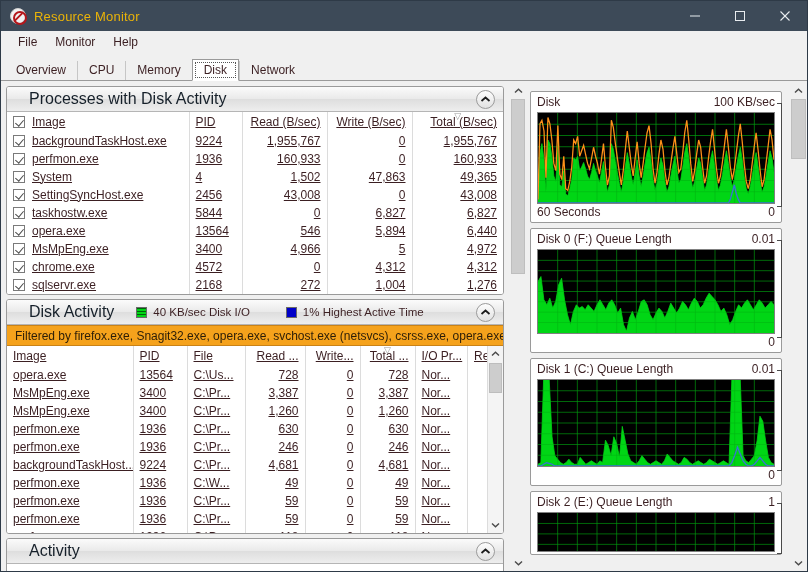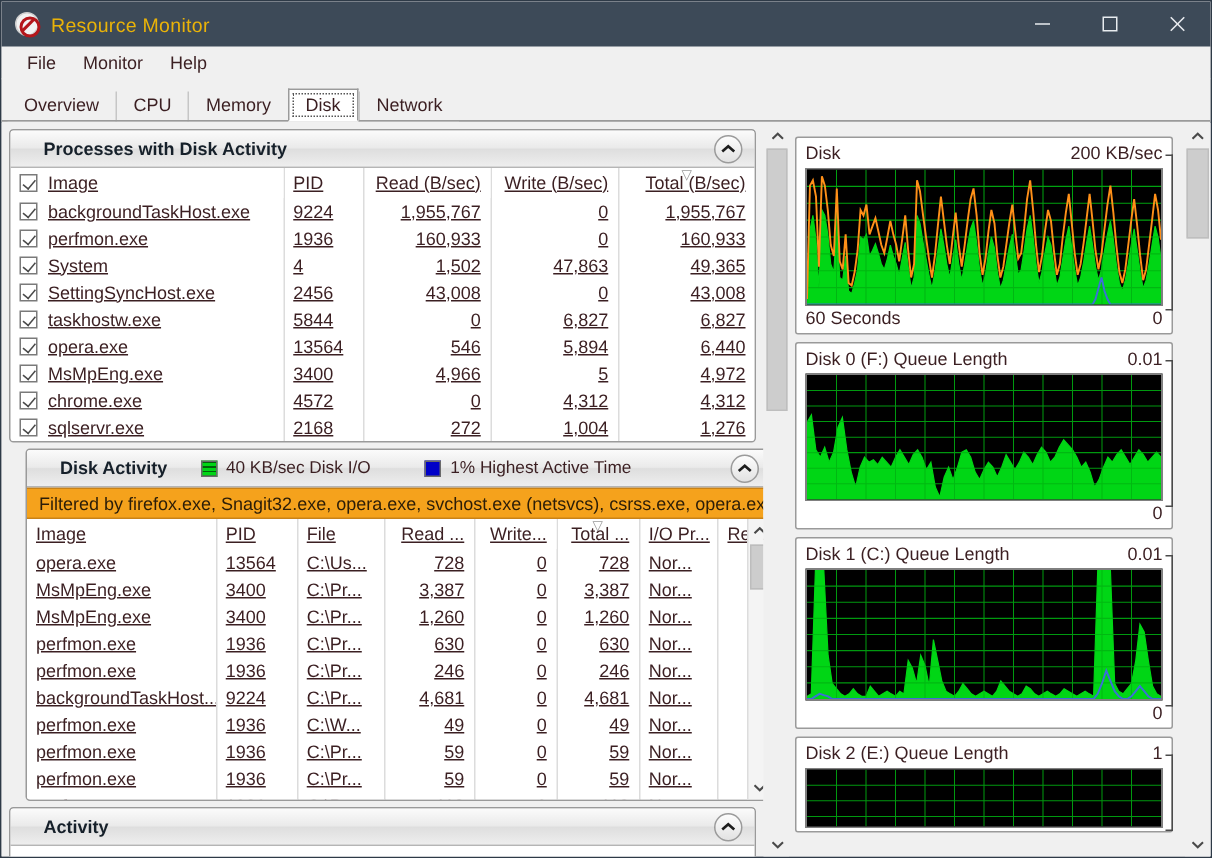--- a/index.html
+++ b/index.html
@@ -166,22 +166,22 @@
   .panel-header {
     height: 25px;
     background: linear-gradient(to bottom, #fbfbfb 0%, #eaeaea 48%, #dedede 52%, #eeeeee 100%);
     border-bottom: 1px solid #b5b5b5;
     display: flex;
     align-items: center;
     position: relative;
     padding-left: 10px;
   }
   .panel-title {
-    font-size: 12px;
-    font-weight: bold;
+    font-size: 16px;
+    font-weight: normal;
     color: #16202a;
     padding-left: 12px;
   }
   .legend {
     display: flex;
     align-items: center;
     margin-left: 22px;
     font-size: 11.5px;
     color: #3b1f22;
   }
@@ -544,21 +544,21 @@
                 <td><span class="cbox"></span><span>sqlservr.exe</span></td>
                 <td>2168</td>
                 <td class="num">272</td>
                 <td class="num">1,004</td>
                 <td class="num">1,276</td>
               </tr>
           </tbody>
         </table>
       </div>
 
-      <div class="panel" style="margin-top:-1px;margin-left:11px;">
+      <div class="panel" style="margin-top:-1px;">
         <div class="panel-header">
           <span class="panel-title">Disk Activity</span>
           <span class="legend">
             <span class="sw sw-green"></span>
             <span>40 KB/sec Disk I/O</span>
           </span>
           <span class="legend" style="margin-left:36px;">
             <span class="sw sw-blue"></span>
             <span>1% Highest Active Time</span>
           </span>
@@ -745,21 +745,21 @@
           </svg>
       </div>
     </div>
 
     <div id="rightpane">
 
 
       <div class="graphbox">
         <div class="graph-caption">
           <span>Disk</span>
-          <span>200 KB/sec</span>
+          <span>100 KB/sec</span>
         </div>
         <div class="plot" style="height:92px;">
           <svg viewBox="0 0 240 92" preserveAspectRatio="none">
             <rect x="0" y="0" width="240" height="92" fill="#000"></rect>
             <g id="g-disk">
                 <path d="M0,92 L0.0,90.2 L2.0,41.4 L4.0,31.3 L6.1,47.8 L8.1,81.0 L10.1,27.6 L12.1,31.3 L14.1,44.2 L16.1,64.4 L18.2,69.9 L20.2,35.0 L22.2,73.6 L24.2,75.4 L26.2,58.9 L28.2,82.8 L30.3,84.6 L32.3,77.3 L34.3,68.1 L36.3,46.0 L38.3,47.8 L40.3,44.2 L42.4,58.9 L44.4,55.2 L46.4,50.6 L48.4,57.0 L50.4,64.4 L52.4,68.1 L54.5,60.7 L56.5,51.5 L58.5,58.9 L60.5,64.4 L62.5,71.8 L64.5,60.7 L66.6,49.7 L68.6,66.2 L70.6,81.0 L72.6,73.6 L74.6,31.3 L76.6,36.8 L78.7,49.7 L80.7,60.7 L82.7,71.8 L84.7,81.0 L86.7,69.9 L88.7,55.2 L90.8,40.5 L92.8,51.5 L94.8,64.4 L96.8,73.6 L98.8,60.7 L100.8,47.8 L102.9,64.4 L104.9,75.4 L106.9,64.4 L108.9,51.5 L110.9,40.5 L112.9,35.0 L115.0,49.7 L117.0,68.1 L119.0,79.1 L121.0,71.8 L123.0,57.0 L125.0,46.0 L127.1,53.4 L129.1,69.9 L131.1,81.0 L133.1,75.4 L135.1,64.4 L137.1,53.4 L139.2,44.2 L141.2,57.0 L143.2,71.8 L145.2,68.1 L147.2,55.2 L149.2,40.5 L151.3,31.3 L153.3,46.0 L155.3,64.4 L157.3,77.3 L159.3,69.9 L161.3,57.0 L163.4,46.0 L165.4,51.5 L167.4,66.2 L169.4,79.1 L171.4,73.6 L173.4,60.7 L175.5,47.8 L177.5,38.6 L179.5,53.4 L181.5,68.1 L183.5,79.1 L185.5,73.6 L187.6,62.6 L189.6,49.7 L191.6,38.6 L193.6,51.5 L195.6,66.2 L197.6,75.4 L199.7,68.1 L201.7,55.2 L203.7,44.2 L205.7,35.0 L207.7,47.8 L209.7,64.4 L211.8,77.3 L213.8,82.8 L215.8,75.4 L217.8,64.4 L219.8,51.5 L221.8,40.5 L223.9,55.2 L225.9,69.9 L227.9,81.0 L229.9,75.4 L231.9,64.4 L233.9,51.5 L236.0,38.6 L238.0,46.0 L240.0,60.7 L240,92 Z" fill="#00d615" stroke="#00d615" stroke-width="0.8"></path>
               </g>
             <g stroke="#00b412" stroke-width="0.7" opacity="0.9">
               <line x1="0" y1="11.5" x2="240" y2="11.5"></line>
                 <line x1="0" y1="23" x2="240" y2="23"></line>

